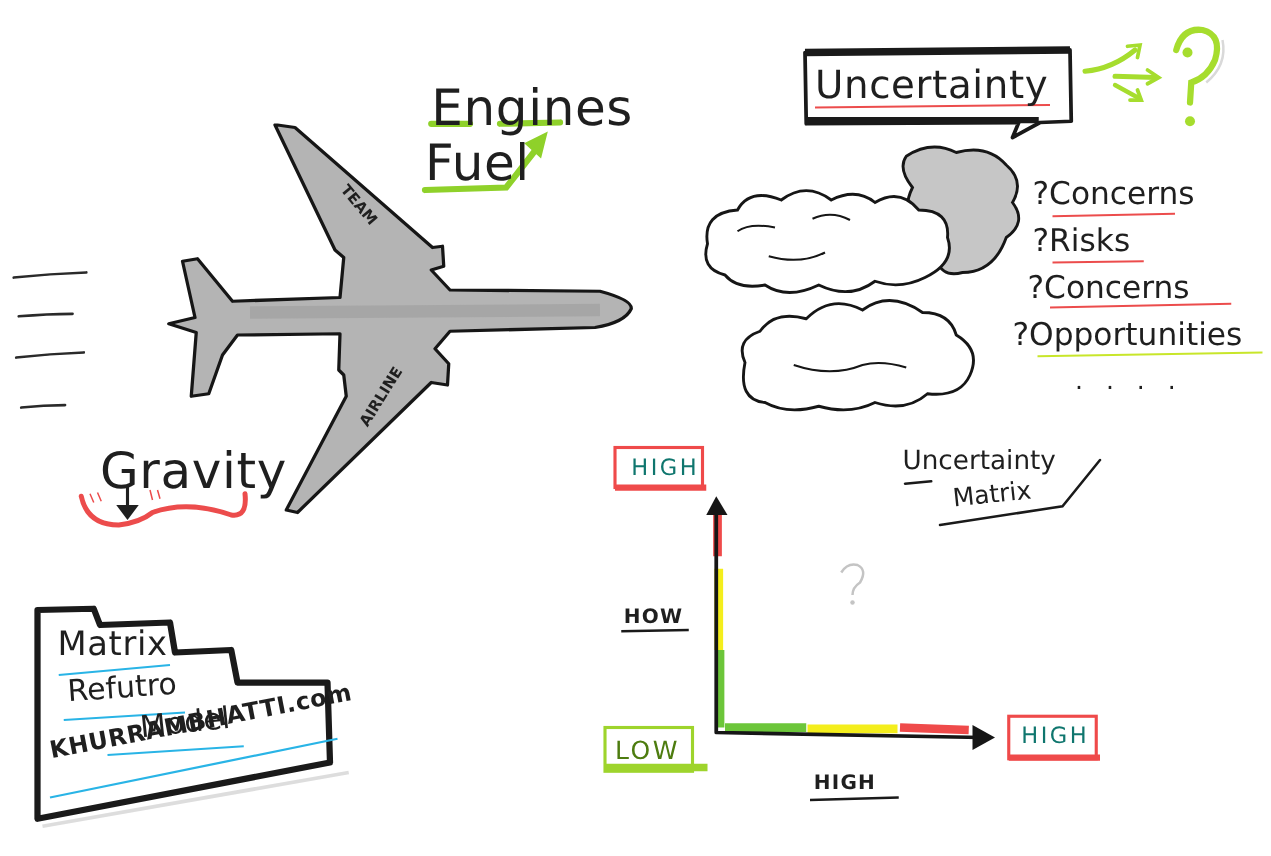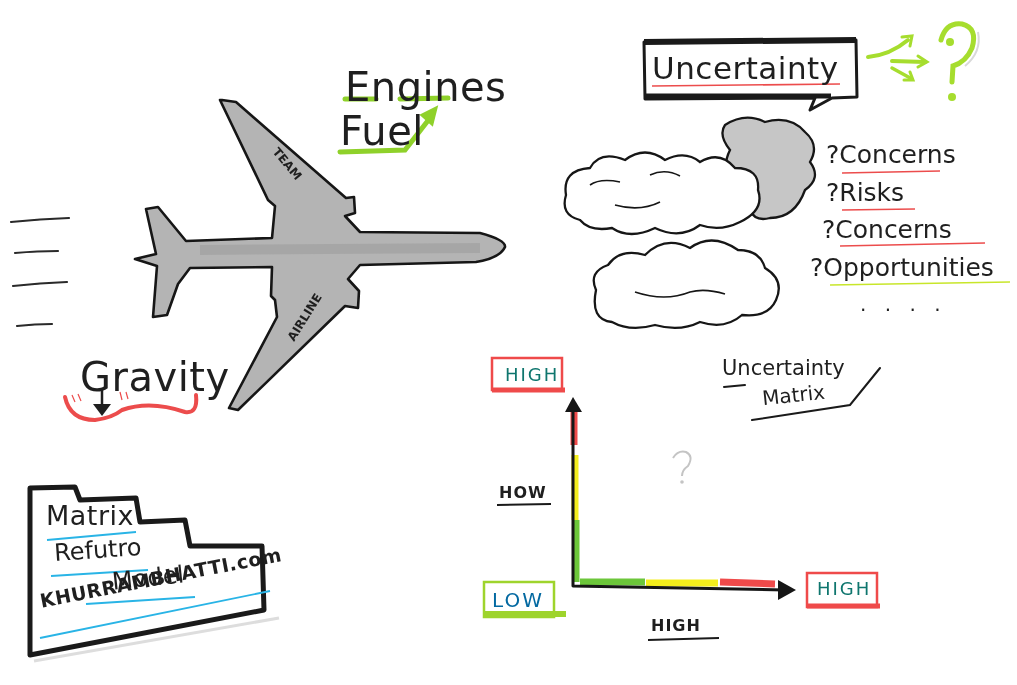--- a/index.html
+++ b/index.html
@@ -6,21 +6,21 @@
     body { width: 1017px; height: 685px; position: relative; overflow: hidden;
            font-family: "DejaVu Sans", sans-serif; color: #1c1c1c; }
     .abs { position: absolute; }
     svg.canvas { position: absolute; left: 0; top: 0; width: 1017px; height: 685px; }
     .hand { font-family: "DejaVu Sans", sans-serif; fill: #1f1f1f; }
     .txt { position: absolute; white-space: nowrap; color: #1f1f1f; }
     .big { font-size: 40px; letter-spacing: 0.5px; }
     .mid { font-size: 25px; }
     .small { font-size: 16px; font-weight: bold; letter-spacing: 1px; }
     .caps-red { color: #0f766e; font-size: 18px; letter-spacing: 2px; text-align: right; }
-    .caps-green { color: #0369a1; font-size: 20px; letter-spacing: 2px; }
+    .caps-green { color: #4d7c0f; font-size: 20px; letter-spacing: 2px; }
   </style>
 </head>
 <body>
 
 <svg class="canvas" viewBox="0 0 1017 685">
 
   <g stroke="#2a2a2a" stroke-width="2.2" stroke-linecap="round">
     <path d="M11 222 Q40 219 69 218"></path>
     <path d="M15 253 Q38 251 58 251"></path>
     <path d="M13 286 Q40 283 67 282"></path>

